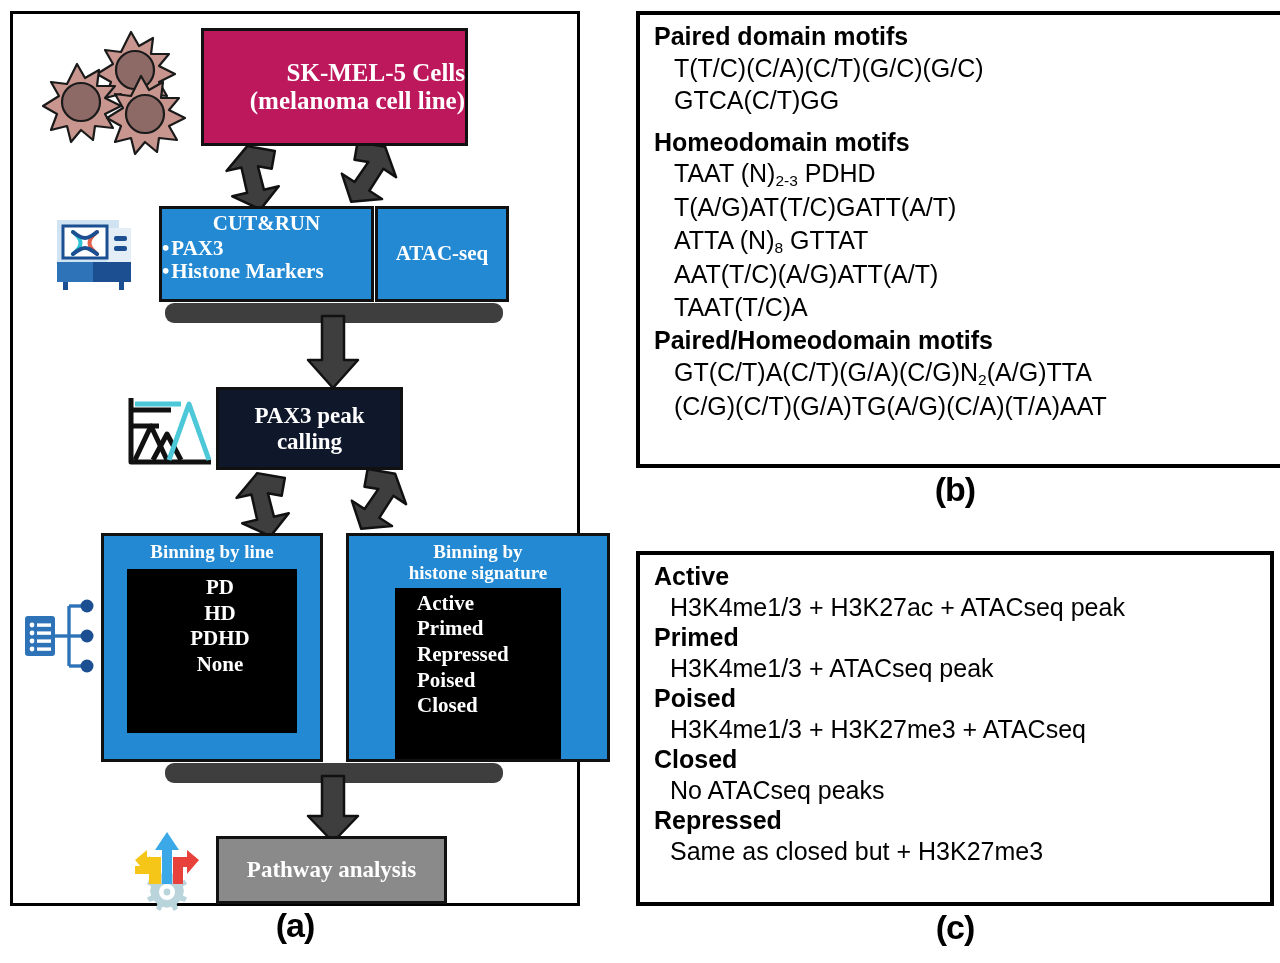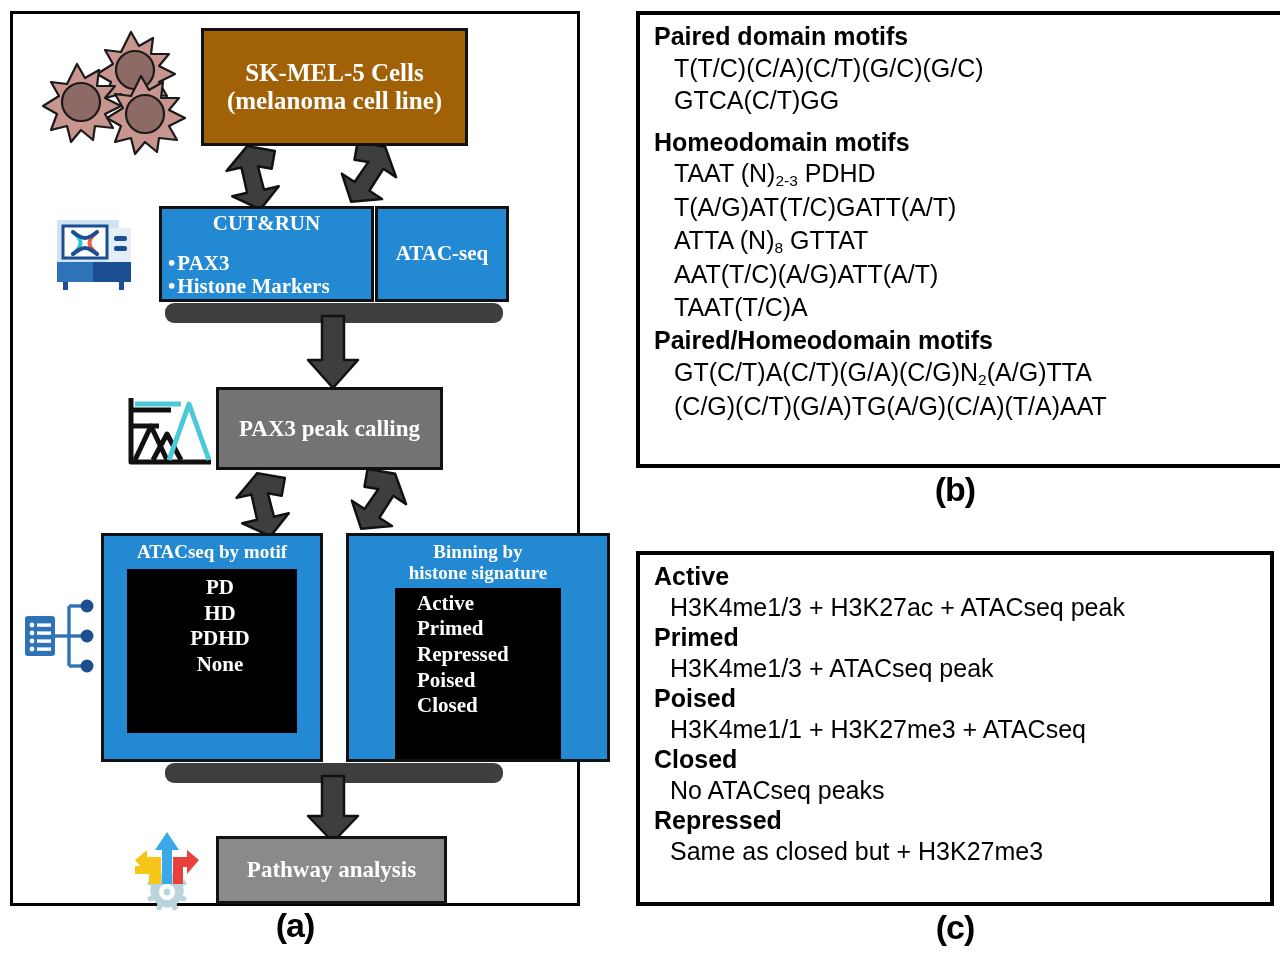--- a/index.html
+++ b/index.html
@@ -49,56 +49,56 @@
     color: #ffffff;
     font-weight: bold;
     font-family: "Liberation Serif", serif;
     line-height: 1.12;
     z-index: 4;
   }
 
   #box-cells {
     left: 188px; top: 14px;
     width: 267px; height: 118px;
-    background: #a16207;
+    background: #be185d;
     font-size: 25px;
+    align-items: flex-end;
   }
 
   #box-cutrun {
     left: 146px; top: 192px;
     width: 215px; height: 96px;
     background: #2389D3;
     font-size: 21px;
     align-items: stretch;
     justify-content: flex-start;
     padding: 3px 0 0 0;
   }
   #box-cutrun .hdr { text-align: center; width: 100%; }
   #box-cutrun .bullets {
-    margin-top: 16px;
+    margin-top: 1px;
     text-align: left;
-    padding-left: 6px;
   }
   #box-cutrun .bullets div { white-space: nowrap; }
   #box-cutrun .bullets div:before {
     content: "\2022";
     margin-right: 2px;
   }
 
   #box-atac {
     left: 362px; top: 192px;
     width: 134px; height: 96px;
     background: #2389D3;
     font-size: 21px;
   }
 
   #box-peak {
     left: 203px; top: 373px;
-    width: 227px; height: 83px;
-    background: #737373;
+    width: 187px; height: 83px;
+    background: #0f172a;
     font-size: 23px;
   }
 
   #box-pathway {
     left: 203px; top: 822px;
     width: 231px; height: 68px;
     background: #8A8A8A;
     font-size: 23px;
   }
 
@@ -321,21 +321,21 @@
       <path d="M48 76 L62 76"></path>
     </g>
     <g fill="#1B4F91">
       <circle cx="66" cy="16" r="6.5"></circle>
       <circle cx="66" cy="46" r="6.5"></circle>
       <circle cx="66" cy="76" r="6.5"></circle>
     </g>
   </svg>
 
   <div class="binbox" id="box-bin-motif">
-    <div class="bin-title">ATACseq by motif</div>
+    <div class="bin-title">Binning by line</div>
     <div class="bin-list">
       <div>PD</div>
       <div>HD</div>
       <div>PDHD</div>
       <div>None</div>
     </div>
   </div>
 
   <div class="binbox" id="box-bin-histone">
     <div class="bin-title">
@@ -406,21 +406,21 @@
     <div class="grp">
       <div class="grp-head">Active</div>
       <div class="grp-item">H3K4me1/3 + H3K27ac + ATACseq peak</div>
     </div>
     <div class="grp">
       <div class="grp-head">Primed</div>
       <div class="grp-item">H3K4me1/3 + ATACseq peak</div>
     </div>
     <div class="grp">
       <div class="grp-head">Poised</div>
-      <div class="grp-item">H3K4me1/1 + H3K27me3 + ATACseq</div>
+      <div class="grp-item">H3K4me1/3 + H3K27me3 + ATACseq</div>
     </div>
     <div class="grp">
       <div class="grp-head">Closed</div>
       <div class="grp-item">No ATACseq peaks</div>
     </div>
     <div class="grp">
       <div class="grp-head">Repressed</div>
       <div class="grp-item">Same as closed but + H3K27me3</div>
     </div>
   </div>

